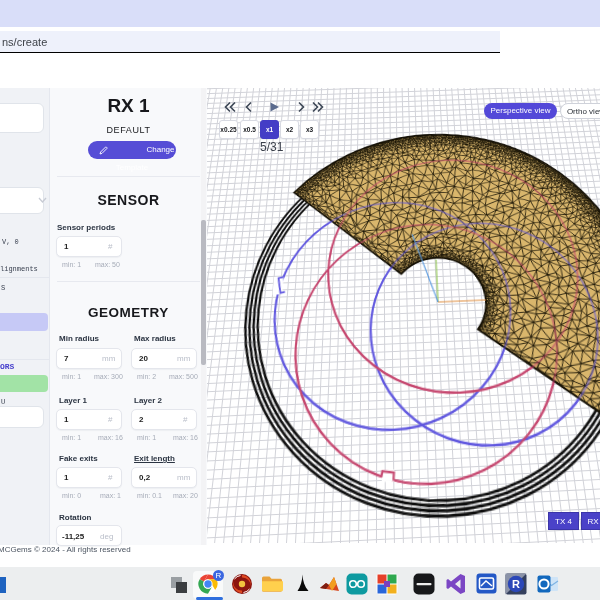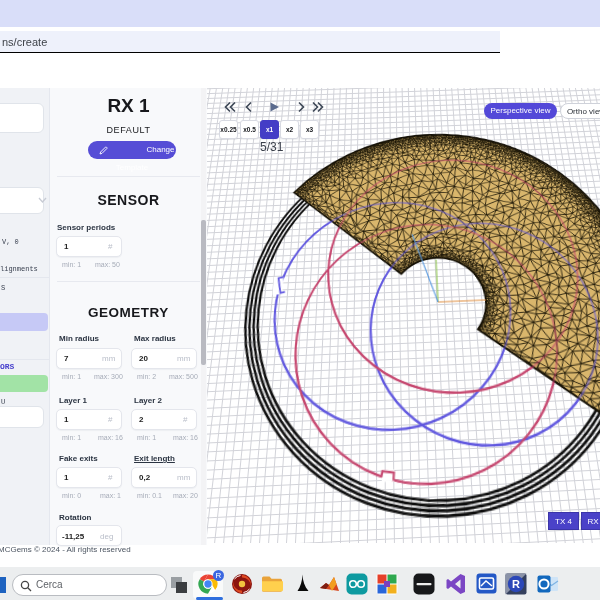--- a/index.html
+++ b/index.html
@@ -186,27 +186,20 @@
     <div class="pill" style="left:277px;top:15px;width:73px;background:#5348d8;color:#fff;">Perspective view</div>
     <div class="pill" style="left:353px;top:15px;width:52px;background:#fff;border:1px solid #cfd2da;color:#2b3037;">Ortho view</div>
     <div class="txbtn" style="left:341px;top:424px;width:31px;">TX 4</div>
     <div class="txbtn" style="left:374px;top:424px;width:31px;">RX 1</div>
   </div>
 
   <div class="footer">MCGems © 2024 - All rights reserved</div>
 
   <div class="taskbar">
       <div style="position:absolute;left:0;top:10px;width:6px;height:16px;background:#1f63c0;"></div>
-<div class="search">
-        <svg style="position:absolute;left:7px;top:5px;" width="12" height="12" viewBox="0 0 12 12">
-          <circle cx="5" cy="5" r="3.6" stroke="#444" stroke-width="1.3" fill="none"></circle>
-          <path d="M7.8 7.8 L11 11" stroke="#444" stroke-width="1.3"></path>
-        </svg>
-        <span>Cerca</span>
-      </div>
 <div style="position:absolute;left:171px;top:10px;width:11px;height:11px;background:#9a9fa3;"></div>
 <div style="position:absolute;left:176px;top:15px;width:11px;height:11px;background:#3b3e41;"></div>
 <div style="position:absolute;left:193px;top:4px;width:30px;height:28px;background:#f9fafa;border-radius:4px;"></div>
 <div class="ticon" style="left:197px;top:6px;"><svg width="22" height="22" viewBox="0 0 48 48">
 <circle cx="24" cy="24" r="21" fill="#fff"></circle>
 <path d="M24 3 a21 21 0 0 1 18.2 10.5 l-18.2 0 a10.5 10.5 0 0 0 -9.1 5.25 z" fill="#ea4335"></path>
 <path d="M5.8 13.5 a21 21 0 0 1 18.2 -10.5 l-9.1 15.75 z" fill="#ea4335"></path>
 <path d="M42.2 13.5 a21 21 0 0 1 -2.6 23.6 l-9.1 -15.75 a10.5 10.5 0 0 0 -6.5 -7.85 z" fill="#fbbc05"></path>
 <path d="M14.9 18.75 L5.8 13.5 a21 21 0 0 0 18.2 31.5 l9.1 -15.75 a10.5 10.5 0 0 1 -18.2 -10.5 z" fill="#34a853"></path>
 <circle cx="24" cy="24" r="10" fill="#fff"></circle>

